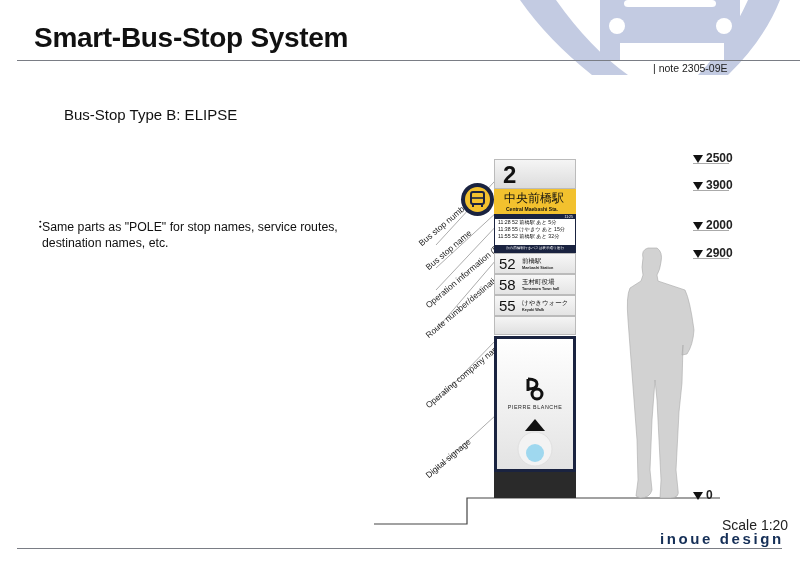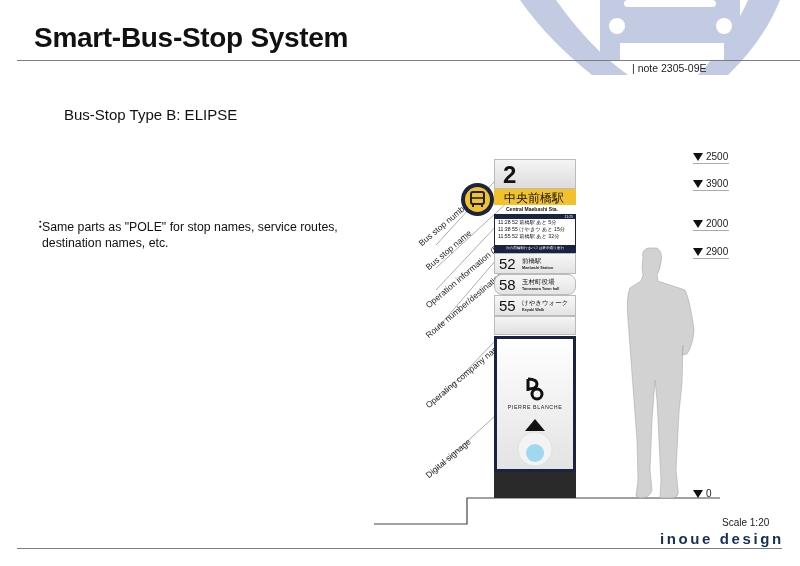--- a/index.html
+++ b/index.html
@@ -1,37 +1,37 @@
 <!DOCTYPE html>
 <html><head>
 <meta charset="utf-8">
 <style>
   html, body { margin:0; padding:0; }
   body { width:800px; height:566px; position:relative; overflow:hidden; background:#ffffff; font-family:"Liberation Sans", sans-serif; color:#111; }
   .abs { position:absolute; }
   .watermark { position:absolute; left:0; top:0; width:800px; height:80px; z-index:0; }
   .title { left:34px; top:22px; font-size:28px; font-weight:700; letter-spacing:-0.3px; color:#111; z-index:2; }
   .title-rule { left:17px; top:60px; width:783px; height:1px; background:#7a7d85; z-index:2; }
-  .note { left:632px; top:62px; font-size:10.5px; color:#222; z-index:2; }
+  .note { left:653px; top:62px; font-size:10.5px; color:#222; z-index:2; }
   .subtitle { left:34px; top:106px; font-size:15px; color:#111; z-index:2;margin-left:30px; }
   .bullets { left:34px; top:214px; width:340px; font-size:12.3px; line-height:16px; color:#111; z-index:2; margin:0; padding:0; list-style:none; }
   .bullets li { position:relative; padding-left:8px; margin-bottom:5px; }
   .bullets li .dot { position:absolute; left:0; top:0; }
-  .level { font-size:10px; color:#222; }
+  .level { font-size:12px; color:#222;font-weight:bold; }
   .level .tri { display:inline-block; width:0; height:0; border-left:5px solid transparent; border-right:5px solid transparent; border-top:8px solid #111; margin-right:3px; vertical-align:middle; }
   .level .uline { position:absolute; left:0; top:12px; width:36px; height:1px; background:#aaa; }
   .callout { font-size:8.5px; color:#222; white-space:nowrap; transform-origin:left bottom; transform:rotate(-40deg); }
-  .scale { left:722px; top:517px; font-size:10px; color:#222; }
+  .scale { left:722px; top:517px; font-size:14px; color:#222; }
   .brand { left:612px; top:530px; font-size:15px; font-weight:bold; letter-spacing:2.6px; color:#152f57;margin-left:48px; }
   .footer-rule { left:17px; top:548px; width:765px; height:1px; background:#7a7d85; }
   
   .pole { left:494px; top:159px; width:82px; height:339px; }
   .panel-top { position:absolute; left:0; top:0; width:82px; height:30px; background:linear-gradient(#f5f5f5,#dcdcdc); border:1px solid #bbb; box-sizing:border-box; }
   .stopnum { position:absolute; left:8px; top:1px; font-size:24px; font-weight:bold; color:#111; }
-  .yellow { position:absolute; left:0; top:30px; width:82px; height:16px; background:#f2c12e; }
+  .yellow { position:absolute; left:0; top:30px; width:82px; height:30px; background:#f2c12e; }
   .yellow .jp { position:absolute; left:10px; top:1px; font-size:12px; color:#111; }
   .yellow .en { position:absolute; left:12px; top:17px; font-size:5px; font-weight:bold; color:#111; }
   .timetable { position:absolute; left:0; top:55px; width:82px; height:39px; background:#fff; border:1px solid #1a2340; box-sizing:border-box; }
   .tt-head { height:4px; background:#1a2340; color:#fff; font-size:3.5px; text-align:right; padding-right:2px; line-height:4px; }
   .tt-row { font-size:5.2px; line-height:7px; padding-left:3px; color:#111; white-space:nowrap; }
   .tt-foot { position:absolute; left:0; bottom:0; width:100%; height:7px; background:#1a2340; color:#fff; font-size:3.6px; line-height:7px; text-align:center; }
   .route { position:absolute; left:0; width:82px; height:21px; background:linear-gradient(#f7f7f7,#e4e4e4); border:1px solid #bbb; box-sizing:border-box; }
   .route .num { position:absolute; left:4px; top:1px; font-size:15px; color:#111; }
   .route .jp { position:absolute; left:27px; top:3px; font-size:6.5px; color:#111; }
   .route .en { position:absolute; left:27px; top:12px; font-size:3.8px; font-weight:bold; color:#222; }
@@ -125,21 +125,21 @@
       <span>前橋駅</span>
       <span>あと 32分</span>
     </div>
     <div class="tt-foot">次の前橋駅行きバスは表示通り運行</div>
   </div>
   <div class="route" style="top:94px;">
     <div class="num">52</div>
     <div class="jp">前橋駅</div>
     <div class="en">Maebashi Station</div>
   </div>
-  <div class="route" style="top:115px;border-radius:8px;">
+  <div class="route" style="top:115px;">
     <div class="num">58</div>
     <div class="jp">玉村町役場</div>
     <div class="en">Tamamura Town hall</div>
   </div>
   <div class="route" style="top:136px;">
     <div class="num">55</div>
     <div class="jp">けやきウォーク</div>
     <div class="en">Keyaki Walk</div>
   </div>
   <div class="route-blank"></div>

